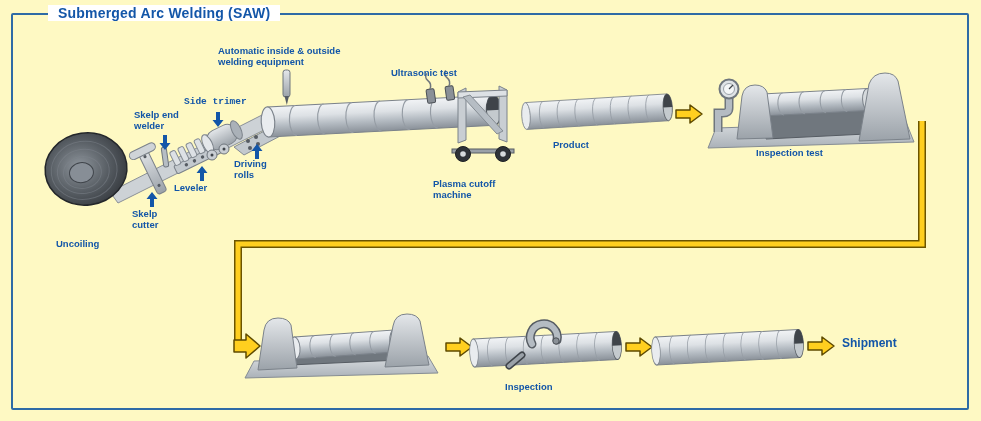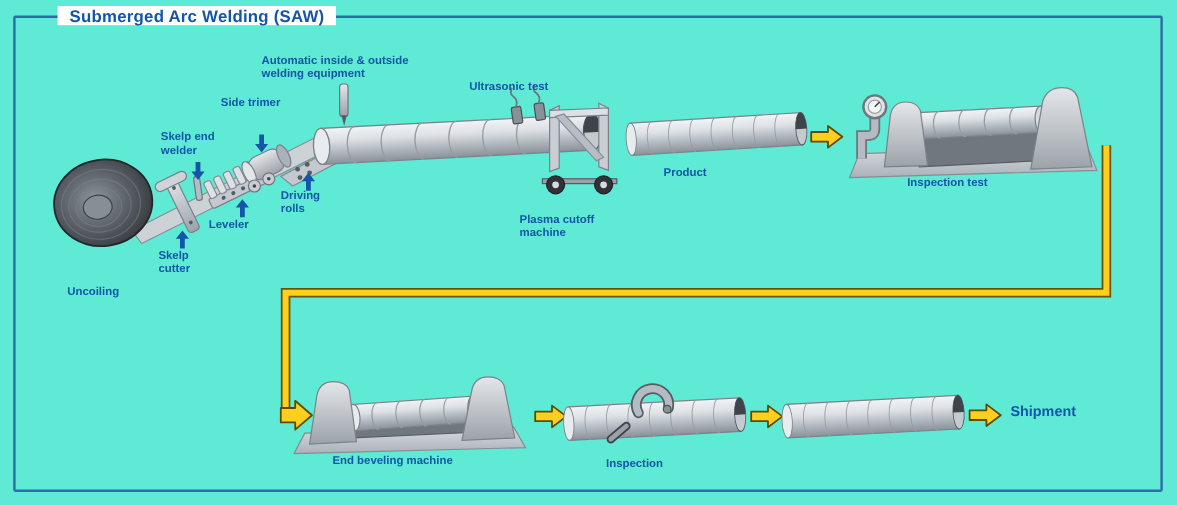--- a/index.html
+++ b/index.html
@@ -1,17 +1,17 @@
 <!DOCTYPE html>
 <html><head>
 <meta charset="utf-8">
 <style>
   html,body{margin:0;padding:0;background:#ffffff;}
   #stage{
-    position:relative;width:981px;height:421px;background:#5eead4;overflow:hidden;
+    position:relative;width:981px;height:421px;background:#fef9c3;overflow:hidden;
     font-family:"Liberation Sans","DejaVu Sans",sans-serif;
   }
   #frame{
     position:absolute;left:11px;top:13px;width:954px;height:393px;
     border:2px solid #2e6ba6;border-radius:2px;
   }
   #diagram-title{
     position:absolute;left:48px;top:5px;background:#ffffff;
     padding:0 10px;font-size:14px;font-weight:bold;color:#1356a8;
     letter-spacing:.2px;white-space:nowrap;
@@ -224,23 +224,22 @@
     <use href="#bluePointer" transform="translate(165,150) rotate(180)"></use>
     <use href="#bluePointer" transform="translate(218,127) rotate(180)"></use>
   </svg>
 
   <div id="diagram-title">Submerged Arc Welding (SAW)</div>
 
   <div class="label" style="left:56px;top:210px;width:74px;margin-top:28px;">Uncoiling</div>
   <div class="label" style="left:132px;top:208px;width:44px;">Skelp cutter</div>
   <div class="label" style="left:134px;top:109px;width:58px;">Skelp end welder</div>
   <div class="label" style="left:174px;top:182px;width:56px;">Leveler</div>
-  <div class="label" style="left:184px;top:80px;width:72px;">Side trimer</div>
+  <div class="label" style="left:184px;top:96px;width:72px;font-family:Liberation Mono, monospace;">Side trimer</div>
   <div class="label" style="left:234px;top:158px;width:50px;">Driving rolls</div>
   <div class="label" style="left:218px;top:45px;width:150px;">Automatic inside &amp; outside welding equipment</div>
   <div class="label" style="left:391px;top:67px;width:100px;">Ultrasonic test</div>
   <div class="label" style="left:433px;top:151px;width:100px;margin-top:27px;">Plasma cutoff machine</div>
   <div class="label" style="left:553px;top:139px;width:74px;">Product</div>
   <div class="label" style="left:756px;top:147px;width:120px;">Inspection test</div>
-  <div class="label" style="left:277px;top:379px;width:150px;">End beveling machine</div>
   <div class="label" style="left:505px;top:381px;width:80px;">Inspection</div>
   <div class="label big" style="left:842px;top:336px;width:95px;text-align:left;">Shipment</div>
 </div>
 
 </body></html>

